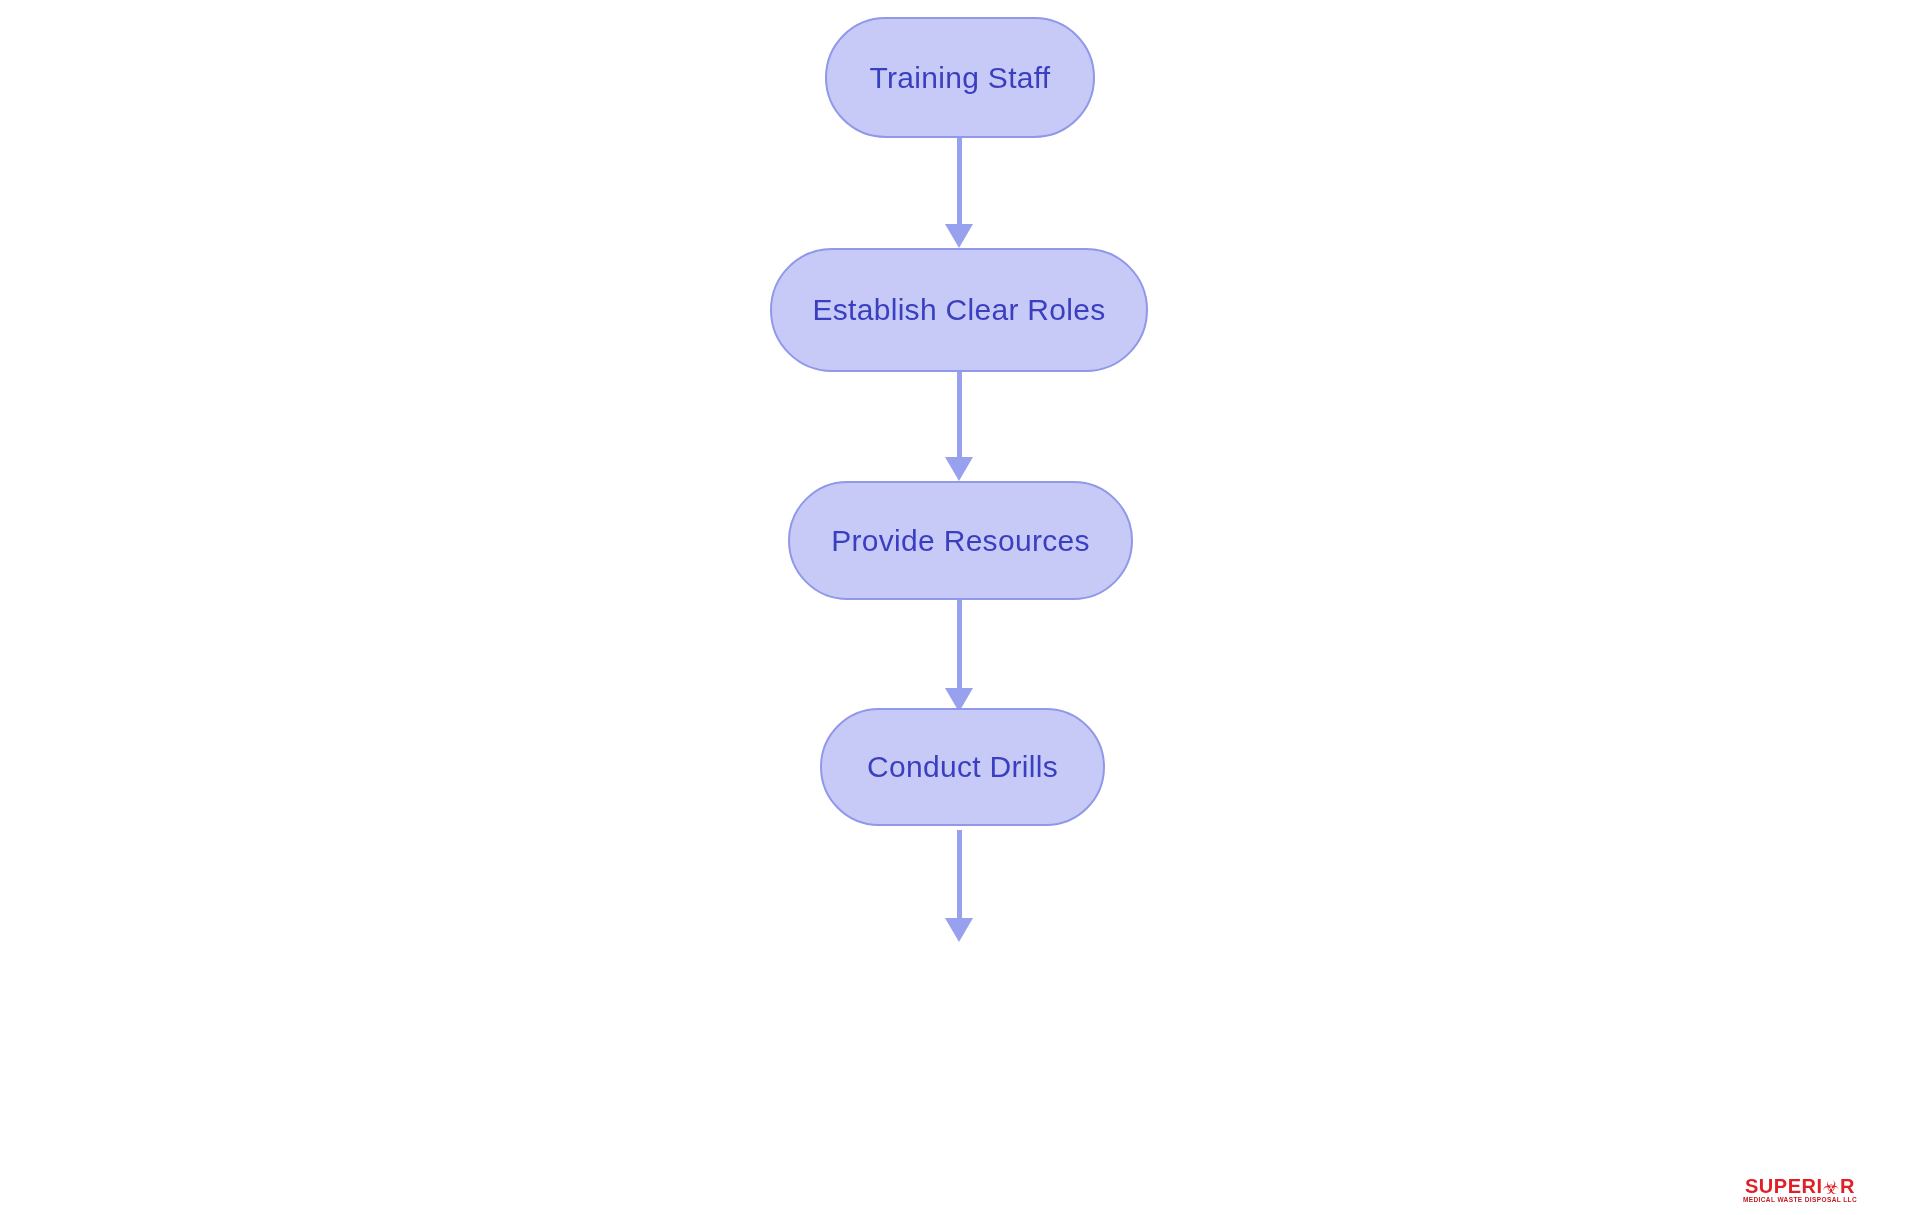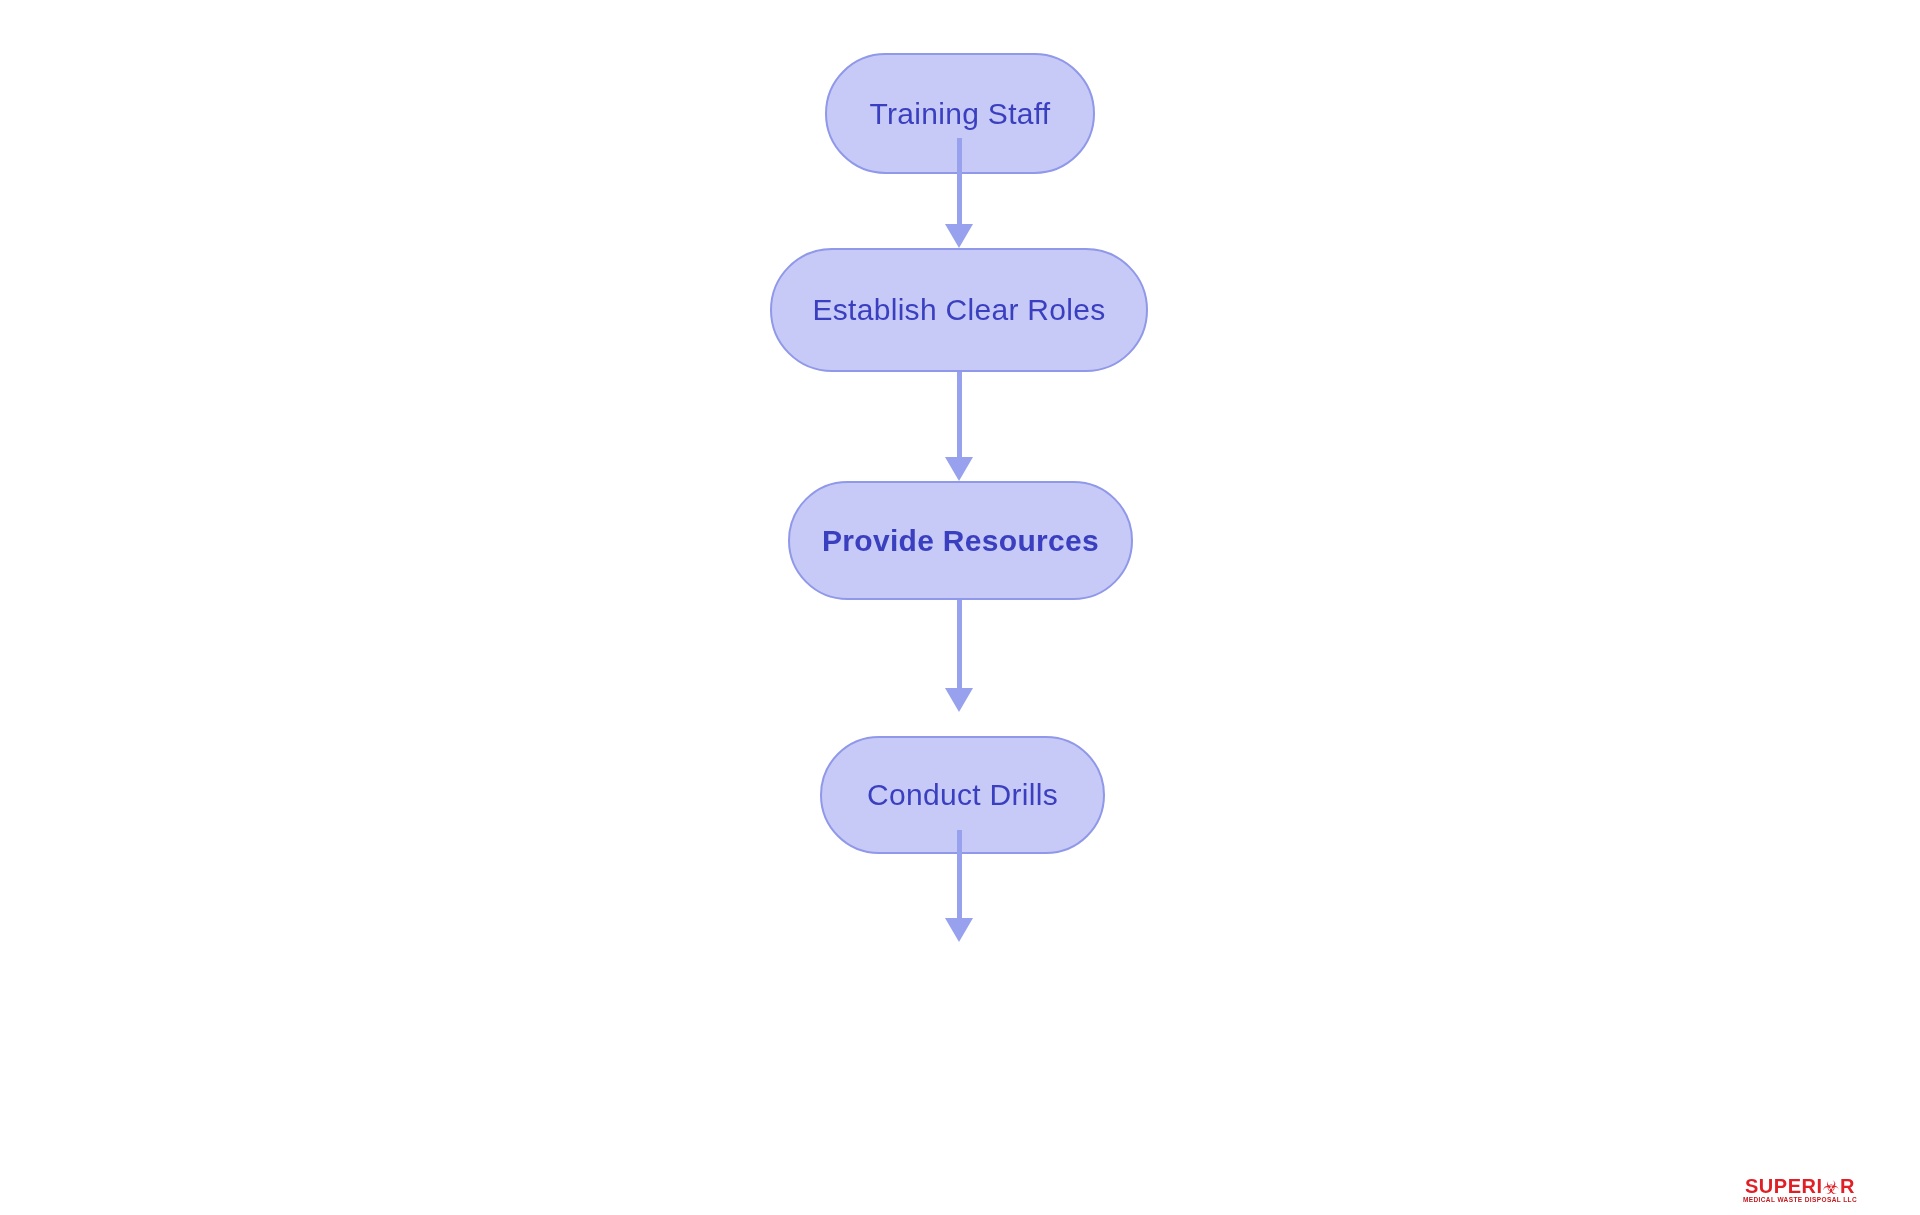--- a/index.html
+++ b/index.html
@@ -23,24 +23,24 @@
     background: #c7caf6;
     border: 2px solid #9098e9;
     border-radius: 62px;
     color: #3a3fc0;
     font-size: 30px;
     font-weight: 400;
     letter-spacing: 0.3px;
     box-sizing: border-box;
     text-align: center;
   }
-  .n1 { left: 825px; top: 17px;  width: 270px; height: 121px; margin-top: 36px; }
+  .n1 { left: 825px; top: 17px;  width: 270px; height: 121px; }
   .n2 { left: 770px; top: 248px; width: 378px; height: 124px; text-align: center; }
-  .n3 { left: 788px; top: 481px; width: 345px; height: 119px; font-weight: bold; }
-  .n4 { left: 820px; top: 736px; width: 285px; height: 118px; }
+  .n3 { left: 788px; top: 481px; width: 345px; height: 119px; }
+  .n4 { left: 820px; top: 708px; width: 285px; height: 118px; }
   .n5 { left: 765px; top: 942px; width: 390px; height: 118px; }
 
   .arrow {
     position: absolute;
     left: 945px;
     width: 28px;
     display: flex;
     flex-direction: column;
     align-items: center;
   }

